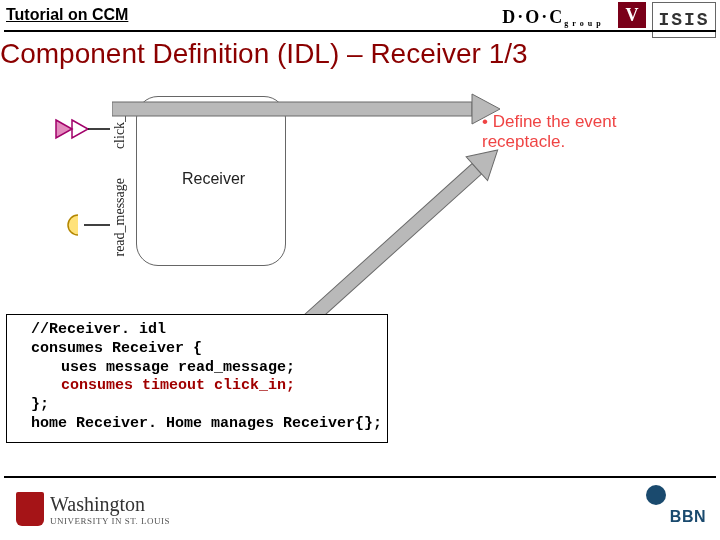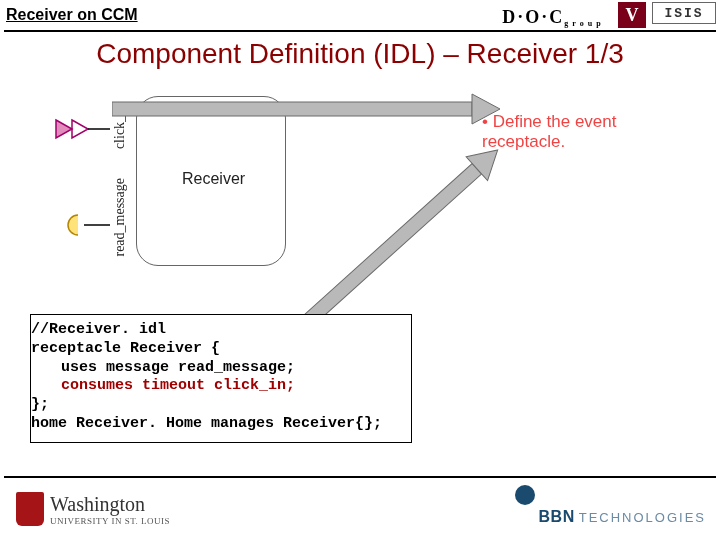--- a/index.html
+++ b/index.html
@@ -4,62 +4,62 @@
 <style>
   * { box-sizing: border-box; margin: 0; padding: 0; }
   html, body { width: 720px; height: 540px; font-family: Arial, Helvetica, sans-serif; background: #fff; overflow: hidden; position: relative; }
 
   .header-bar { position: absolute; top: 0; left: 0; width: 720px; height: 30px; }
   .header-title { position: absolute; top: 6px; left: 6px; font-size: 16px; font-weight: bold; color: #000; text-decoration: underline; }
   .header-logos { position: absolute; top: 2px; right: 4px; display: flex; gap: 6px; }
   .logo-doc { width: 120px; height: 26px; display: flex; align-items: flex-end; justify-content: center; font-family: Georgia, 'Times New Roman', serif; font-size: 18px; font-weight: bold; letter-spacing: 2px; }
   .logo-doc sup { font-size: 8px; letter-spacing: 1px; vertical-align: top; }
   .logo-v { width: 28px; height: 26px; background: #7a0019; display: flex; align-items: center; justify-content: center; color: #fff; font-weight: bold; font-family: Georgia, serif; font-size: 18px; }
-  .logo-isis { width: 64px; height: 22px; border: 1px solid #666; display: flex; align-items: center; justify-content: center; font-family: 'Courier New', monospace; font-size: 13px; letter-spacing: 2px; color: #333; font-weight: bold; }
+  .logo-isis { width: 64px; height: 36px; border: 1px solid #666; display: flex; align-items: center; justify-content: center; font-family: 'Courier New', monospace; font-size: 18px; letter-spacing: 2px; color: #333; font-weight: bold; }
   .hr-header { position: absolute; top: 30px; left: 4px; width: 712px; height: 0; border-top: 2px solid #000; }
 
-  .slide-title { position: absolute; top: 38px; left: 0; width: 720px; text-align: center; font-size: 28px; color: #8b0000; font-family: Arial, sans-serif; }
+  .slide-title { position: absolute; top: 38px; left: 0; width: 720px; text-align: left; font-size: 28px; color: #8b0000; font-family: Arial, sans-serif; }
 
   .diagram { position: absolute; top: 84px; left: 32px; width: 270px; height: 200px; }
   .comp-box { position: absolute; top: 12px; left: 104px; width: 150px; height: 170px; border: 1px solid #666; border-radius: 22px; background: #fff; }
   .comp-label { position: absolute; top: 86px; left: 150px; font-family: Liberation Sans, sans-serif; font-size: 16px; color: #222; }
   .port-label { font-family: Georgia, serif; font-size: 14px; color: #222; writing-mode: vertical-rl; transform: rotate(180deg); position: absolute; }
   .label-click { top: 20px; left: 80px; }
   .label-read { top: 94px; left: 80px; }
   .port-arrow { position: absolute; top: 32px; left: 22px; }
   .port-socket { position: absolute; top: 128px; left: 30px; }
 
   .bullet { position: absolute; top: 112px; left: 482px; width: 200px; font-size: 17px; color: #ef4444; }
 
   .arrow-svg { position: absolute; pointer-events: none; }
   .arrow1 { top: 92px; left: 112px; width: 390px; height: 36px; }
   .arrow2 { top: 128px; left: 300px; width: 250px; height: 210px; }
 
-  .code-box { position: absolute; top: 314px; left: 30px; width: 382px; border: 1px solid #000; padding: 6px 8px 8px 0; background: #fff; }
+  .code-box { position: absolute; top: 314px; left: 6px; width: 382px; border: 1px solid #000; padding: 6px 8px 8px 24px; background: #fff; }
   .code-line { font-family: "Courier New", monospace; font-size: 15px; font-weight: bold; color: #000; white-space: pre; line-height: 1.25; }
   .code-ind { padding-left: 30px; }
   .code-red { color: #a00000; }
 
   .hr-footer { position: absolute; bottom: 62px; left: 4px; width: 712px; height: 0; border-top: 2px solid #000; }
   .footer-left { position: absolute; bottom: 14px; left: 16px; display: flex; align-items: center; gap: 6px; }
   .wustl-shield { width: 28px; height: 34px; background: #a51417; border-radius: 2px 2px 6px 6px; }
   .wustl-text1 { font-family: Georgia, serif; font-size: 20px; color: #333; }
   .wustl-text2 { font-family: Georgia, serif; font-size: 9px; color: #555; letter-spacing: 0.5px; }
   .footer-right { position: absolute; bottom: 14px; right: 14px; text-align: right; }
   .bbn-row { display: flex; align-items: center; justify-content: flex-end; gap: 4px; }
   .bbn-dot { width: 20px; height: 20px; border-radius: 50%; background: #1a4a6e; }
   .bbn-text { font-family: Arial, sans-serif; font-size: 16px; font-weight: bold; color: #1a4a6e; letter-spacing: 0.5px; margin-top: 44px; }
   .bbn-text2 { font-weight: normal; color: #6b8aa3; font-size: 13px; letter-spacing: 2px; }
   .bbn-sub { font-size: 10px; color: #333; margin-top: 2px; }
 </style>
 </head>
 <body>
 
 <div class="header-bar">
-  <div class="header-title">Receiver on CCM</div>
+  <div class="header-title">Tutorial on CCM</div>
   <div class="header-logos">
     <div class="logo-doc">
       <span>D·O·C</span>
       <sup>g r o u p</sup>
     </div>
     <div class="logo-v">V</div>
     <div class="logo-isis">ISIS</div>
   </div>
 </div>
 <div class="hr-header"></div>
@@ -93,34 +93,33 @@
     <polygon points="238,-16 266,0 238,16" fill="#b9b9b9" stroke="#6b6b6b"></polygon>
   </g>
 </svg>
 
 <div class="bullet">
   • <span>Define the event receptacle.</span>
 </div>
 
 <div class="code-box">
   <div class="code-line">//Receiver. idl</div>
-  <div class="code-line">receptacle Receiver {</div>
+  <div class="code-line">consumes Receiver {</div>
   <div class="code-line code-ind">uses message read_message;</div>
   <div class="code-line code-ind code-red">consumes timeout click_in;</div>
   <div class="code-line">};</div>
   <div class="code-line">home Receiver. Home manages Receiver{};</div>
 </div>
 
 <div class="hr-footer"></div>
 <div class="footer-left">
   <div class="wustl-shield"></div>
   <div>
     <div class="wustl-text1">Washington</div>
     <div class="wustl-text2">UNIVERSITY IN ST. LOUIS</div>
   </div>
 </div>
 <div class="footer-right">
   <div class="bbn-row">
     <div class="bbn-dot"></div>
     <span class="bbn-text">BBN</span>
-    <span class="bbn-text bbn-text2">TECHNOLOGIES</span>
   </div>
 </div>
 
 </body></html>

